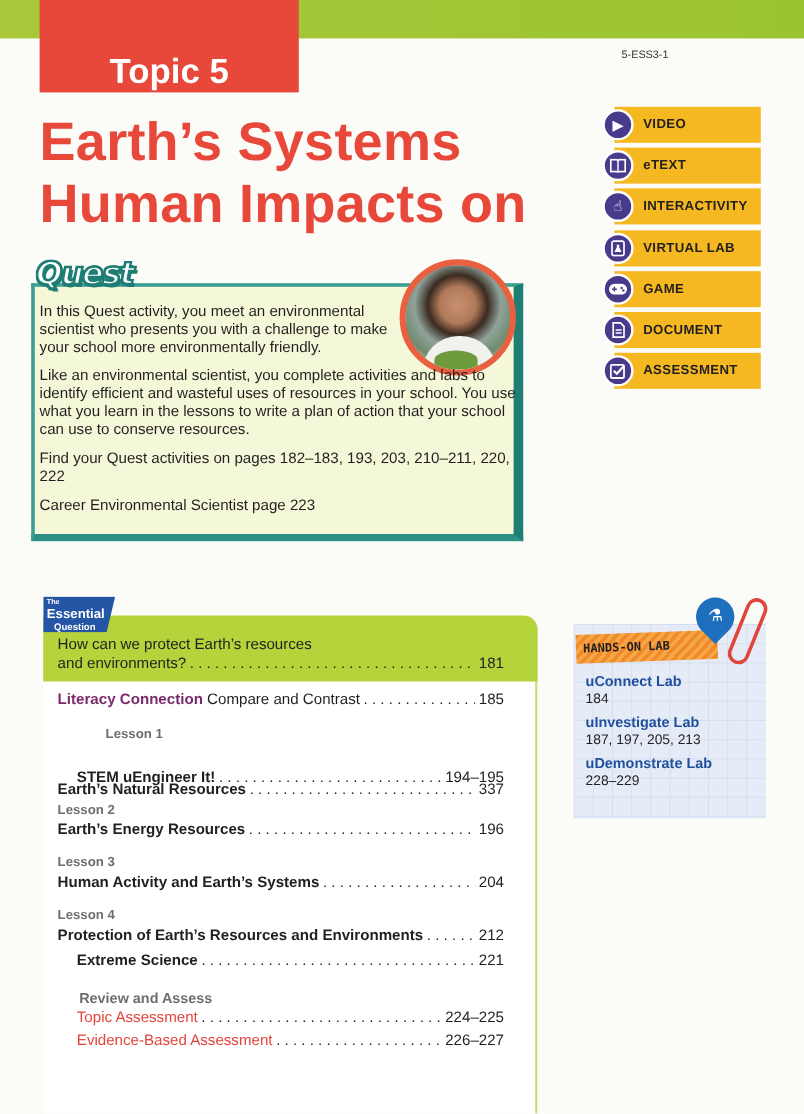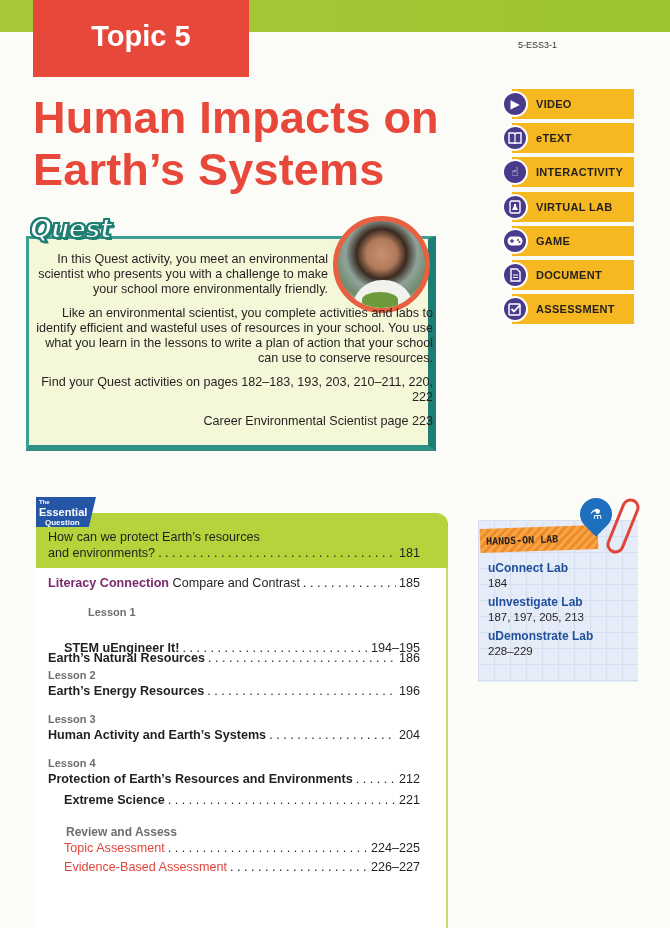--- a/index.html
+++ b/index.html
@@ -16,21 +16,21 @@
     }
     .topic-tab {
       position: absolute; left: 33px; top: 0; width: 216px; height: 77px;
       background: #ea4335;
       background: #e8483a;
       color: #fff;
       font-family: "Liberation Sans", sans-serif;
       font-weight: bold;
       font-size: 29px;
       display: flex; align-items: flex-end; justify-content: center;
-      padding-bottom: 24px;
+      padding-bottom: 0;
     }
     .standard-code {
       position: absolute; left: 518px; top: 40px;
       font-size: 9px; font-weight: normal; color: #333;
       font-family: "Liberation Sans", sans-serif;
     }
     .title {
       position: absolute; left: 33px; top: 92px;
       color: #e8483a;
       font-family: "Liberation Sans", sans-serif;
@@ -79,21 +79,21 @@
       font-size: 26px; color: #fff;
       -webkit-text-stroke: 2px #1f7e73;
       text-shadow: 2px 2px 0 #1f7e73, -1px -1px 0 #1f7e73, 1px -1px 0 #1f7e73, -1px 1px 0 #1f7e73;
       letter-spacing: -1px;
     }
     .quest-text {
       position: absolute; left: 33px; top: 252px; width: 400px;
       font-family: "Liberation Sans", sans-serif;
       font-size: 12.6px; line-height: 15px; color: #231f20;
     }
-    .quest-text p { margin-bottom: 9px; text-align: right; }
+    .quest-text p { margin-bottom: 9px; }
     .quest-text p.narrow { width: 295px; }
     .scientist-photo {
       position: absolute; left: 333px; top: 216px; width: 97px; height: 97px;
       border-radius: 50%; border: 5px solid #e8603f;
       background: radial-gradient(circle at 50% 38%, #c89070 0, #b07a5a 22%, #3a2a20 36%, #8fa39a 52%, #6f8a6c 70%, #e9ece4 86%);
       overflow: hidden;
     }
     .scientist-photo .shirt {
       position: absolute; left: 14px; bottom: -6px; width: 62px; height: 34px;
       background: #f1f1ee; border-radius: 30px 30px 0 0;
@@ -198,22 +198,22 @@
 </head>
 <body>
 
 <div class="green-bar"></div>
 <div class="topic-tab">
   <span>Topic 5</span>
 </div>
 <div class="standard-code">5-ESS3-1</div>
 
 <div class="title">
+  <div>Earth’s Systems</div>
   <div>Human Impacts on</div>
-  <div>Earth’s Systems</div>
 </div>
 
 <div class="media-list">
   <div class="media-item">
     <div class="bar"></div>
     <span class="circle">▶</span>
     <span class="label">VIDEO</span>
   </div>
   <div class="media-item">
     <div class="bar"></div>
@@ -304,21 +304,21 @@
 <div class="toc-row" style="top:576px;">
   <span class="entry"><span class="literacy">Literacy Connection</span><span> Compare and Contrast</span></span>
   <span class="dots"></span>
   <span class="page">185</span>
 </div>
 
 <div class="lesson-label" style="top:606px;padding-left:40px;">Lesson 1</div>
 <div class="toc-row bold" style="top:621px;margin-top:30px;">
   <span class="entry">Earth’s Natural Resources</span>
   <span class="dots"></span>
-  <span class="page">186</span>
+  <span class="page">337</span>
 </div>
 <div class="toc-row bold indent" style="top:641px;">
   <span class="entry">STEM uEngineer It!</span>
   <span class="dots"></span>
   <span class="page">194–195</span>
 </div>
 
 <div class="lesson-label" style="top:669px;">Lesson 2</div>
 <div class="toc-row bold" style="top:684px;">
   <span class="entry">Earth’s Energy Resources</span>

